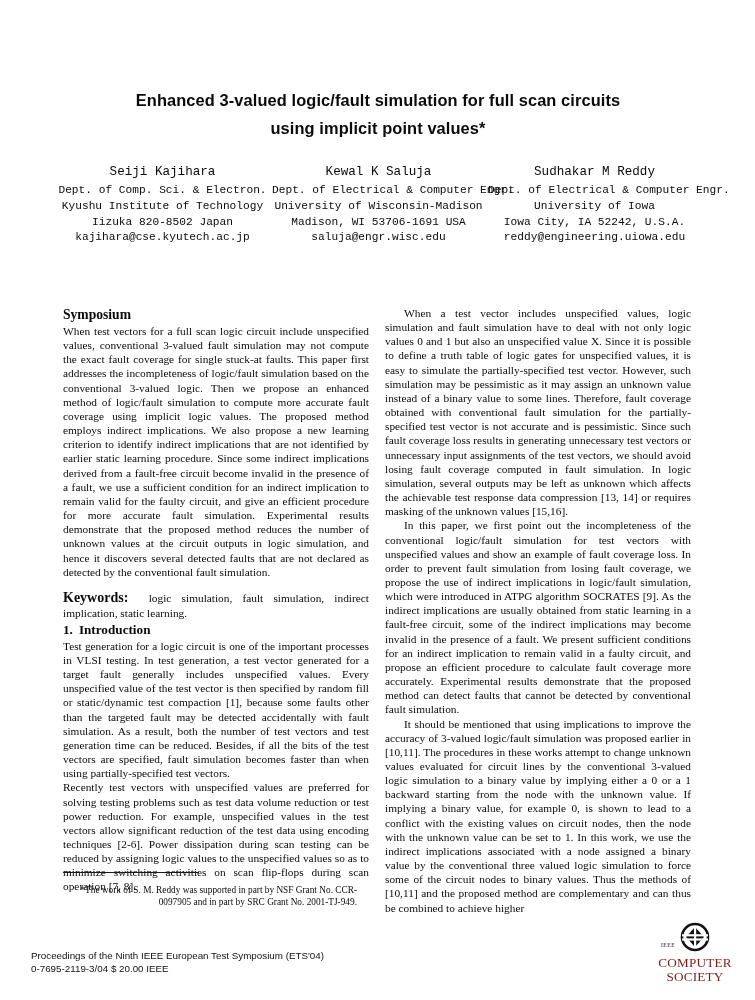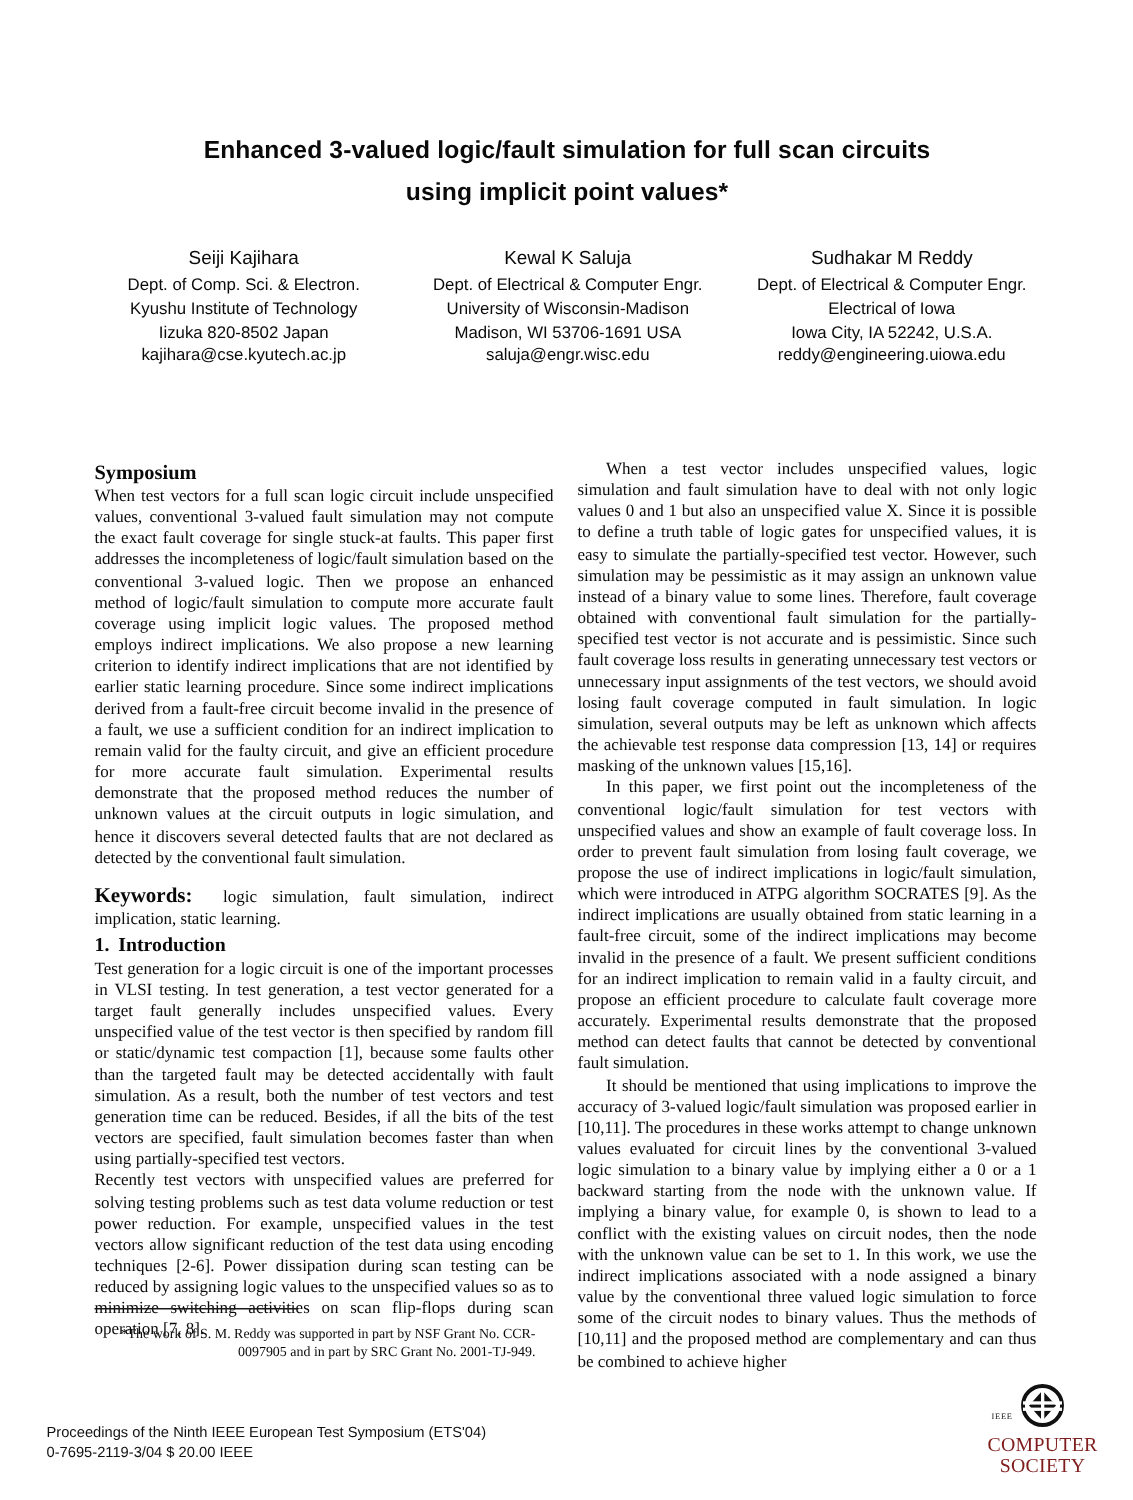--- a/index.html
+++ b/index.html
@@ -43,21 +43,21 @@
     top: 163px;
     width: 645px;
     display: flex;
     flex-direction: row;
     align-items: flex-start;
     justify-content: space-between;
   }
   .author-col {
     width: 213px;
     text-align: center;
-    font-family: Liberation Sans, sans-serif;
+    font-family: Liberation Mono, monospace;
     font-size: 11.2px;
     line-height: 15.8px;
   }
   .author-name {
     font-size: 12.6px;
     line-height: 19px;
     margin-bottom: 1px;
   }
   .author-line { white-space: nowrap; }
 
@@ -190,21 +190,21 @@
       <div class="author-name author-line">Kewal K Saluja</div>
       <div class="author-line">Dept. of Electrical &amp; Computer Engr.</div>
       <div class="author-line">University of Wisconsin-Madison</div>
       <div class="author-line">Madison, WI 53706-1691 USA</div>
       <div class="author-line">saluja@engr.wisc.edu</div>
     </div>
 
     <div class="author-col">
       <div class="author-name author-line">Sudhakar M Reddy</div>
       <div class="author-line">Dept. of Electrical &amp; Computer Engr.</div>
-      <div class="author-line">Electrical of Iowa</div>
+      <div class="author-line">University of Iowa</div>
       <div class="author-line">Iowa City, IA 52242, U.S.A.</div>
       <div class="author-line">reddy@engineering.uiowa.edu</div>
     </div>
 
   </div>
 
   <div class="col col-left">
     <div class="sec-head">Symposium</div>
     <p class="para">When test vectors for a full scan logic circuit include unspecified values, conventional 3-valued fault simulation may not compute the exact fault coverage for single stuck-at faults. This paper first addresses the incompleteness of logic/fault simulation based on the conventional 3-valued logic. Then we propose an enhanced method of logic/fault simulation to compute more accurate fault coverage using implicit logic values. The proposed method employs indirect implications. We also propose a new learning criterion to identify indirect implications that are not identified by earlier static learning procedure. Since some indirect implications derived from a fault-free circuit become invalid in the presence of a fault, we use a sufficient condition for an indirect implication to remain valid for the faulty circuit, and give an efficient procedure for more accurate fault simulation. Experimental results demonstrate that the proposed method reduces the number of unknown values at the circuit outputs in logic simulation, and hence it discovers several detected faults that are not declared as detected by the conventional fault simulation.</p>
 

